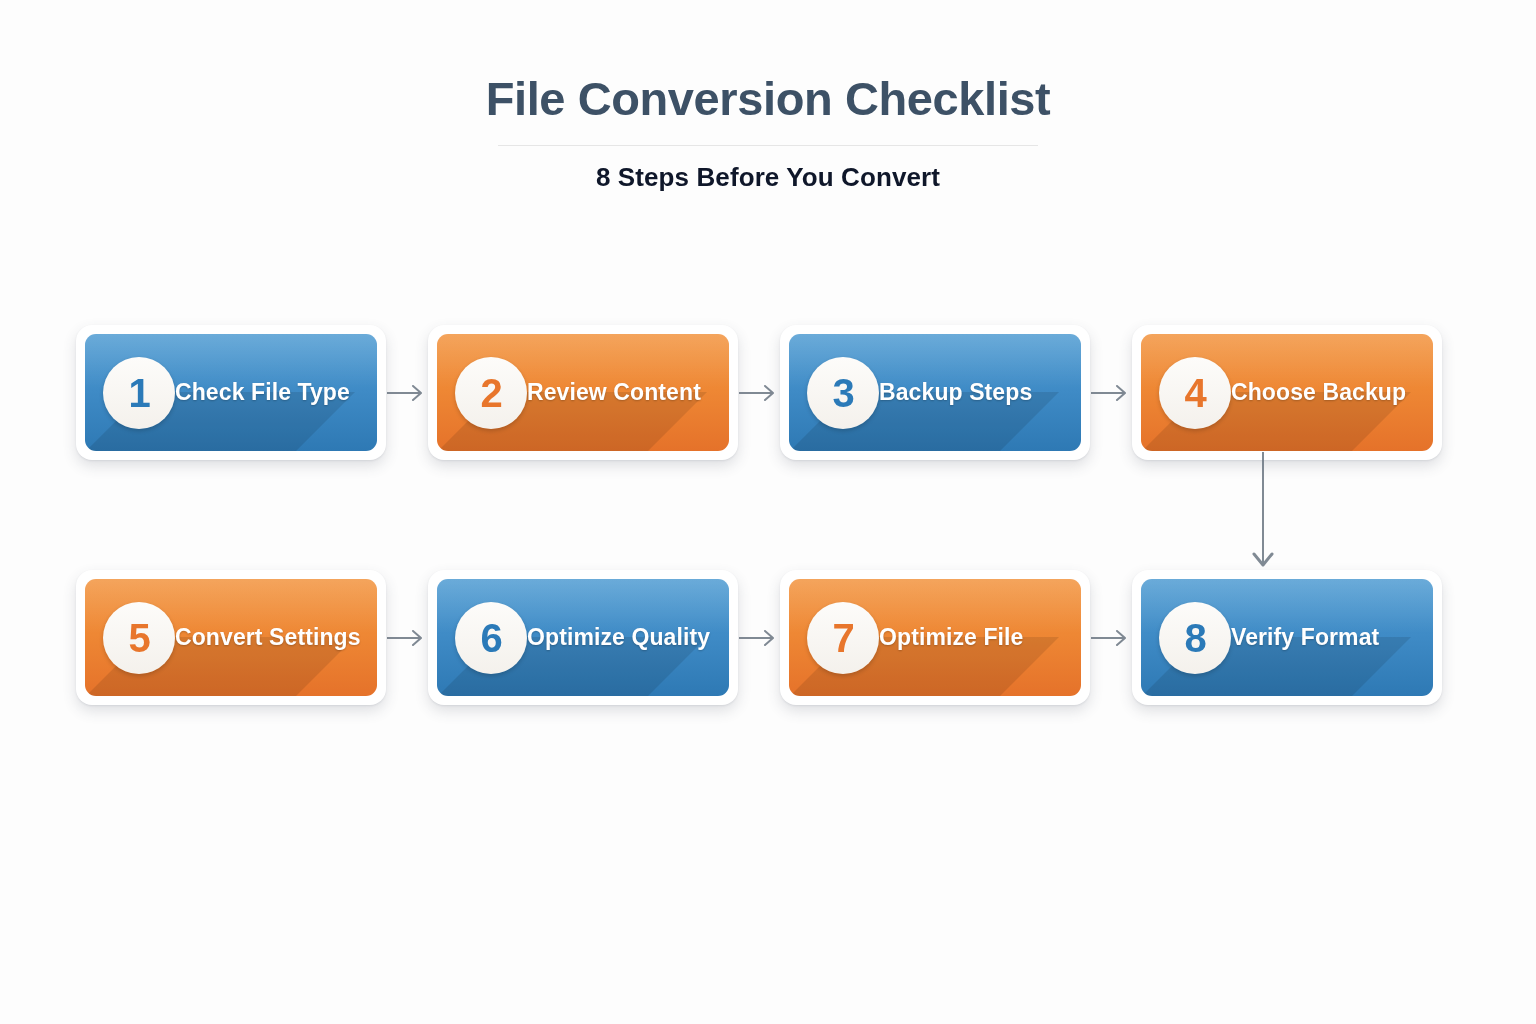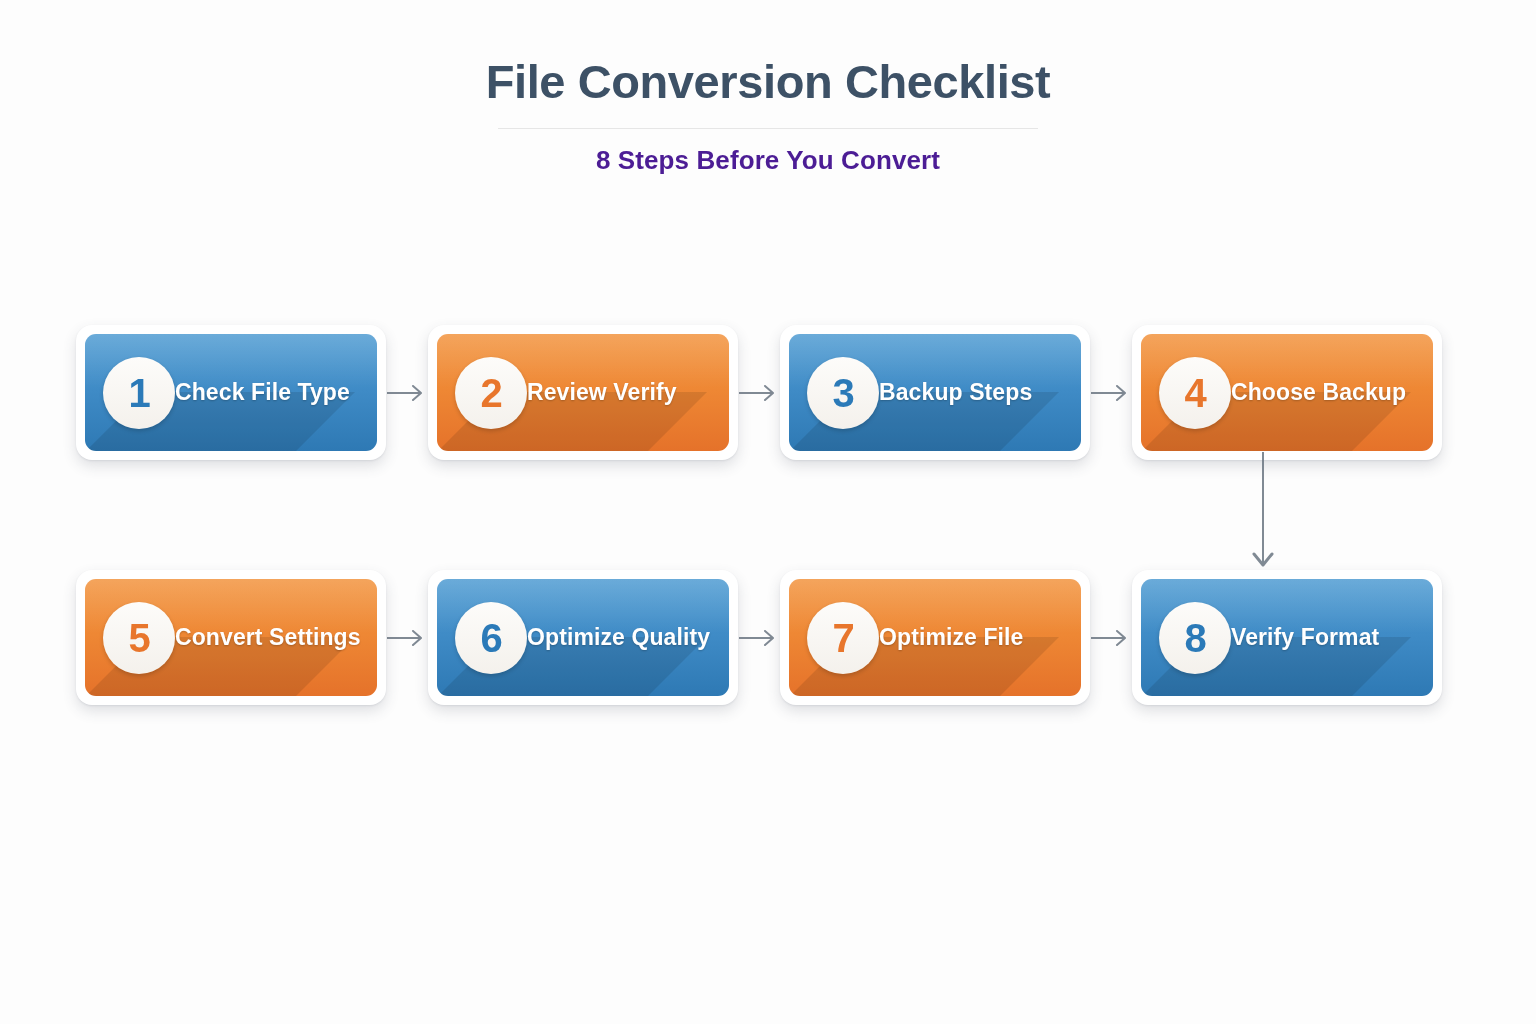--- a/index.html
+++ b/index.html
@@ -15,21 +15,21 @@
   #canvas {
     position: relative;
     width: 1536px;
     height: 1024px;
     background: #fdfdfd;
   }
 
   
   #header {
     position: absolute;
-    top: 56px;
+    top: 73px;
     left: 0;
     width: 100%;
     text-align: center;
   }
 
   #page-title {
     font-size: 47px;
     font-weight: 700;
     letter-spacing: -0.4px;
     color: #3d5166;
@@ -40,21 +40,21 @@
     width: 540px;
     height: 1px;
     margin: 20px auto 0 auto;
     background: #e6e6e6;
   }
 
   #page-subtitle {
     margin-top: 16px;
     font-size: 26px;
     font-weight: 700;
-    color: #4c1d95;
+    color: #0f172a;
     letter-spacing: 0.1px;
   }
 
   
   .flow-row {
     position: absolute;
     left: 76px;
     width: 1336px;
     height: 135px;
     display: flex;
@@ -201,21 +201,21 @@
         <polyline points="27,4 35,11 27,18" fill="none" stroke="#6b7682" stroke-width="2" stroke-linecap="round" stroke-linejoin="round"></polyline>
       </svg>
     </div>
 
     <div class="step-card">
       <div class="step-inner orange">
         <div class="long-shadow"></div>
         <div class="badge">
           <span class="badge-number orange">2</span>
         </div>
-        <div class="step-label">Review Verify</div>
+        <div class="step-label">Review Content</div>
       </div>
     </div>
 
     <div class="arrow-h">
       <svg width="42" height="22" viewBox="0 0 42 22" aria-hidden="true">
         <line x1="1" y1="11" x2="34" y2="11" stroke="#6b7682" stroke-width="2"></line>
         <polyline points="27,4 35,11 27,18" fill="none" stroke="#6b7682" stroke-width="2" stroke-linecap="round" stroke-linejoin="round"></polyline>
       </svg>
     </div>
 

